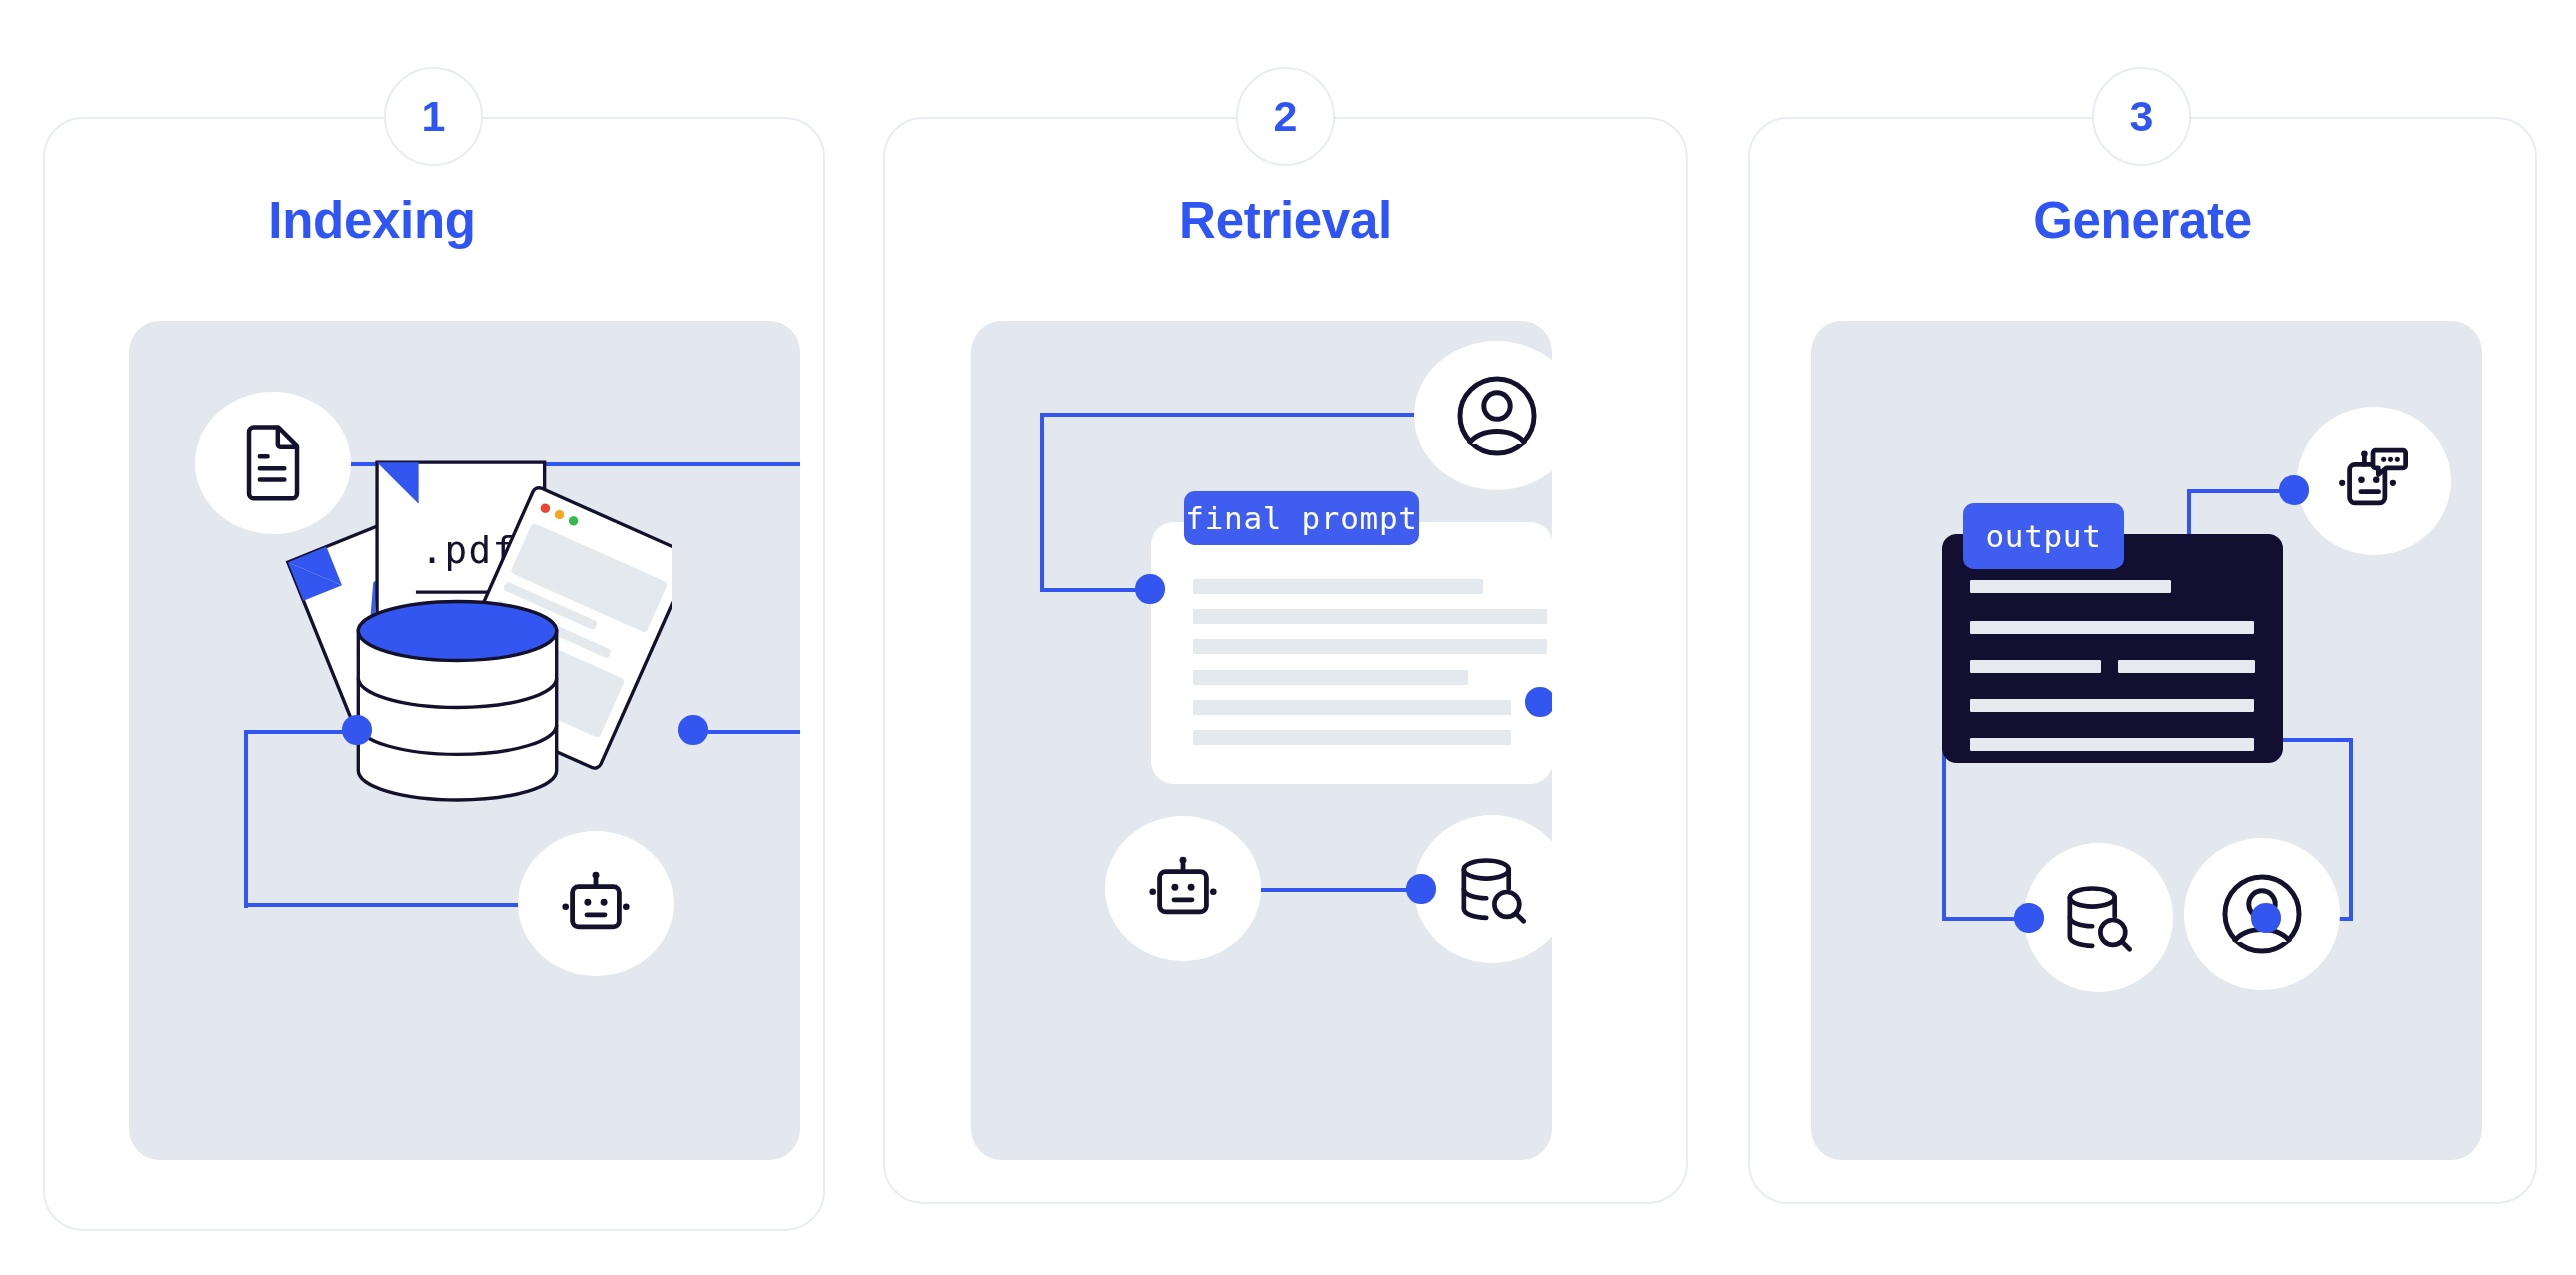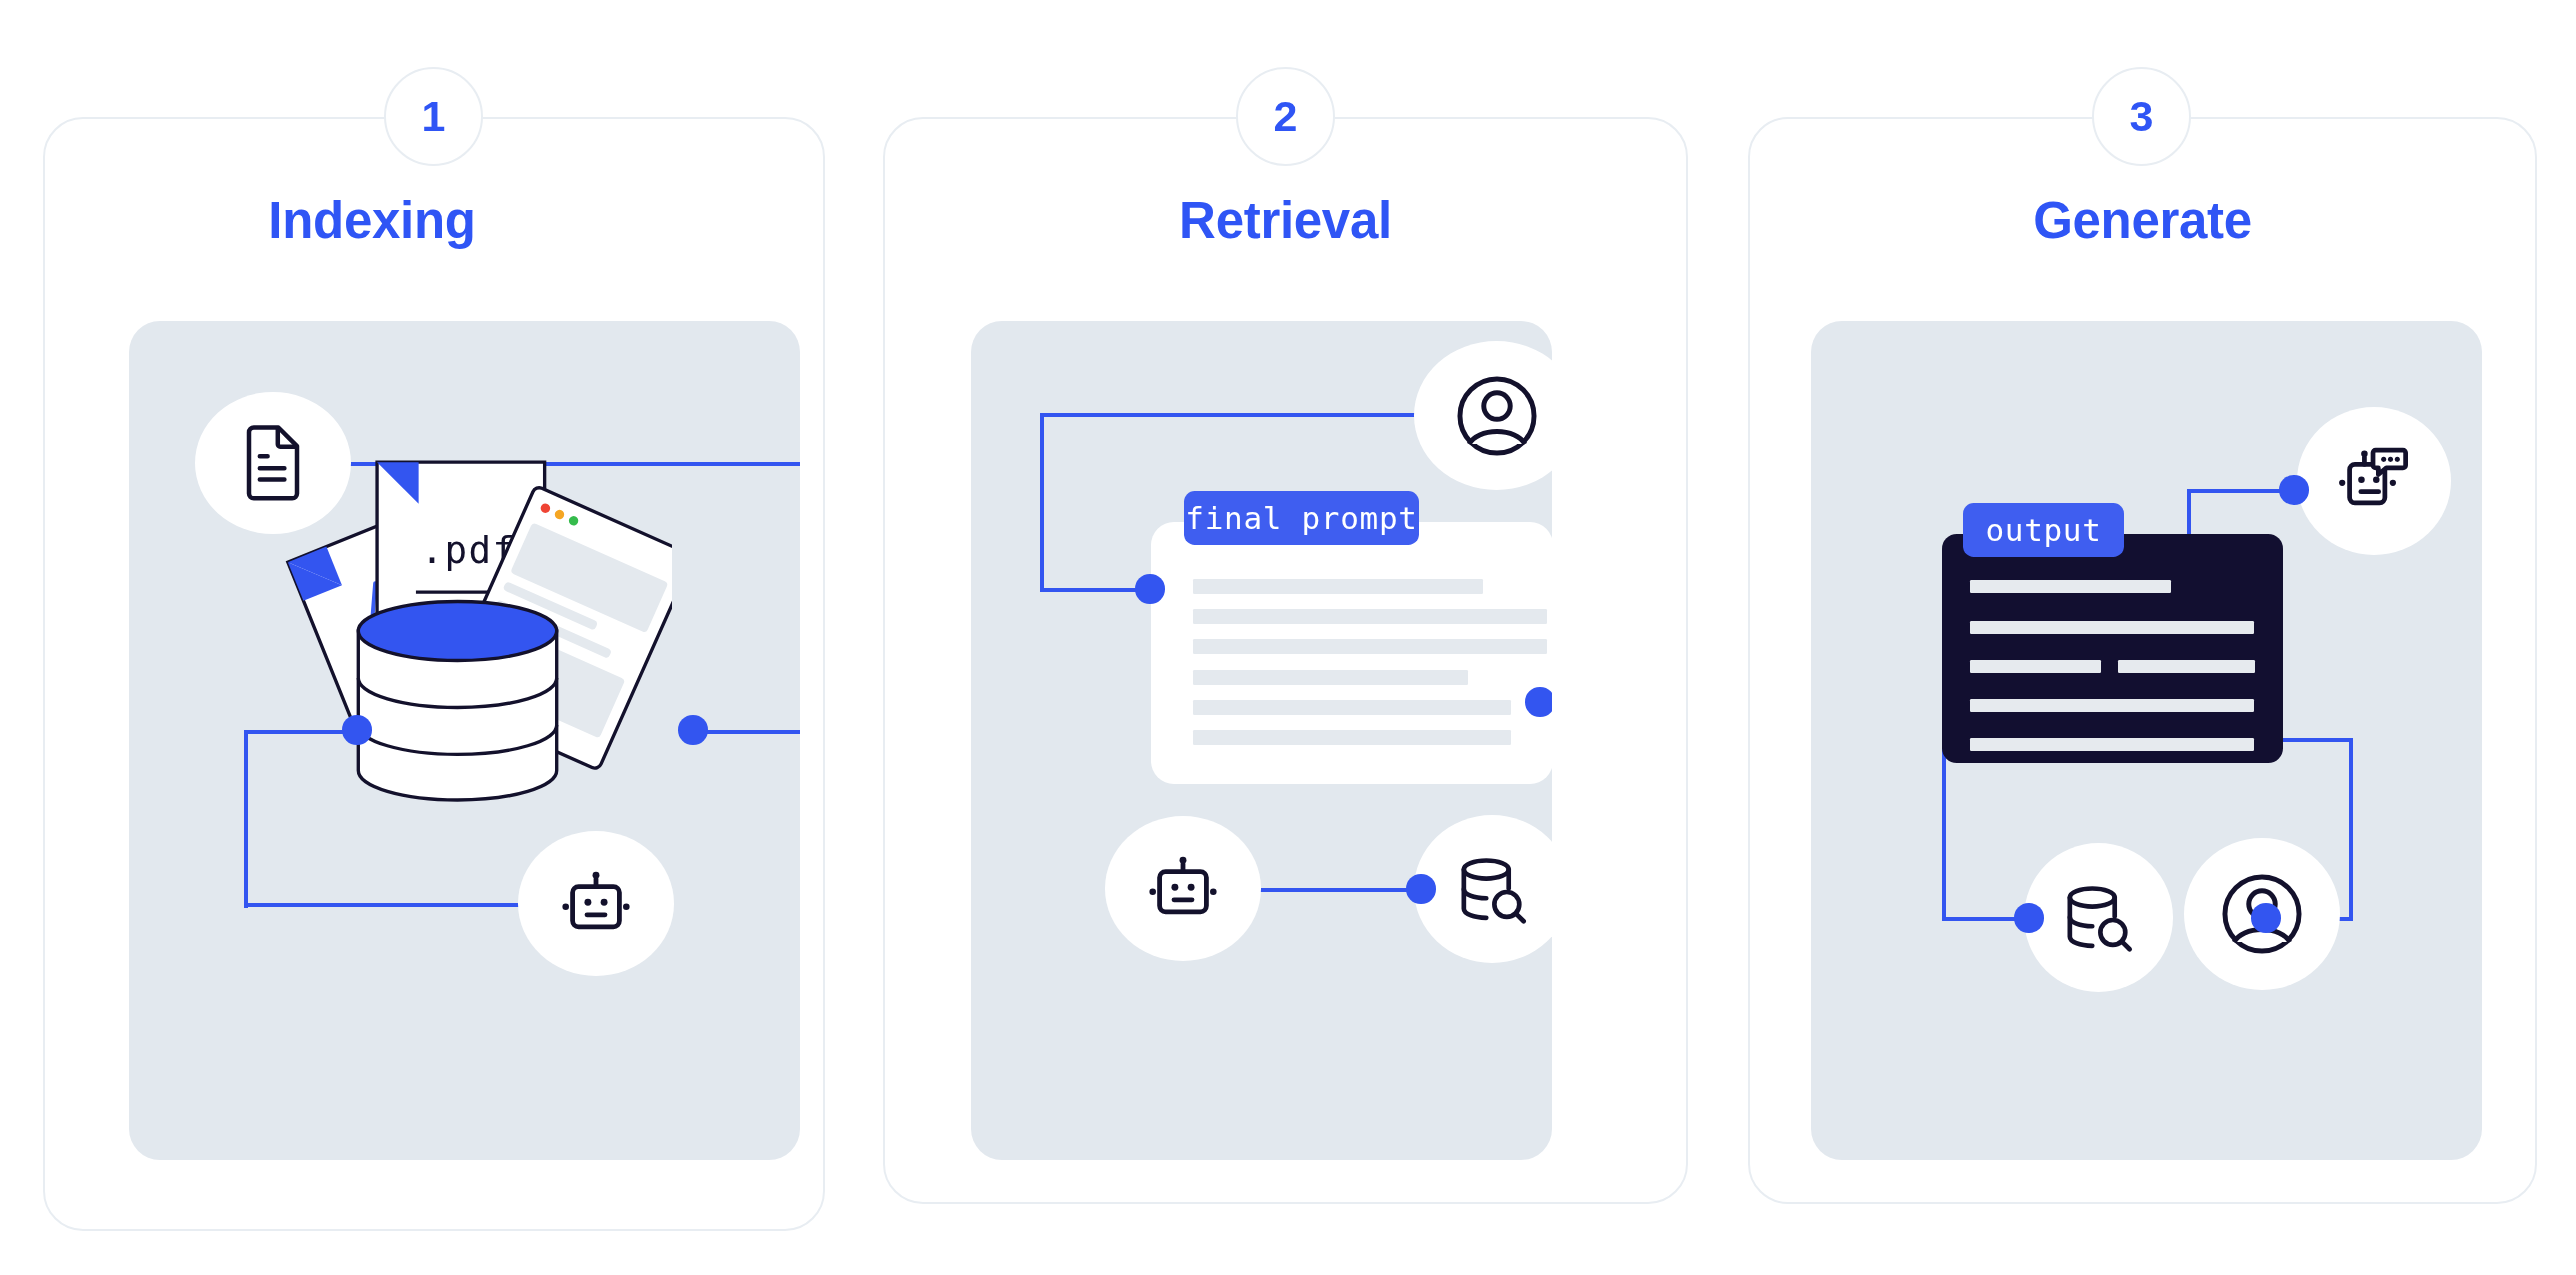--- a/index.html
+++ b/index.html
@@ -277,21 +277,21 @@
 
       <div class="darkcard" style="left:131px;top:213px;width:341px;height:229px;">
         <div class="ln" style="left:28px;top:46px;width:201px;"></div>
         <div class="ln" style="left:28px;top:87px;width:284px;"></div>
         <div class="ln" style="left:28px;top:126px;width:131px;"></div>
         <div class="ln" style="left:176px;top:126px;width:137px;"></div>
         <div class="ln" style="left:28px;top:165px;width:284px;"></div>
         <div class="ln" style="left:28px;top:204px;width:284px;"></div>
       </div>
 
-      <div class="chip" style="left:152px;top:182px;width:161px;height:54px;font-size:31px;">output</div>
+      <div class="chip" style="left:152px;top:182px;width:161px;height:66px;font-size:31px;">output</div>
 
       <div class="dot" style="left:468px;top:154px;width:29.5px;height:29.5px;"></div>
       <div class="dot" style="left:203px;top:582px;width:29.5px;height:29.5px;"></div>
       <div class="dot" style="left:440px;top:582px;width:29.5px;height:29.5px;"></div>
 
       <div class="ibubble" style="left:486px;top:86px;width:154px;height:148px;">
         <svg width="83" height="78" viewBox="0 0 28 26">
           <path d="M5.6 9.2a1.8 1.8 0 0 1 1.8-1.8h10.1v11.2a1.8 1.8 0 0 1-1.8 1.8H7.4a1.8 1.8 0 0 1-1.8-1.8Z" fill="#fff" stroke="#13112c" stroke-width="1.6" stroke-linejoin="round"></path>
           <path d="M10.6 7.4V4.9" stroke="#13112c" stroke-width="1.6" stroke-linecap="round"></path>
           <circle cx="10.6" cy="3.8" r="1.1" fill="#13112c"></circle>

